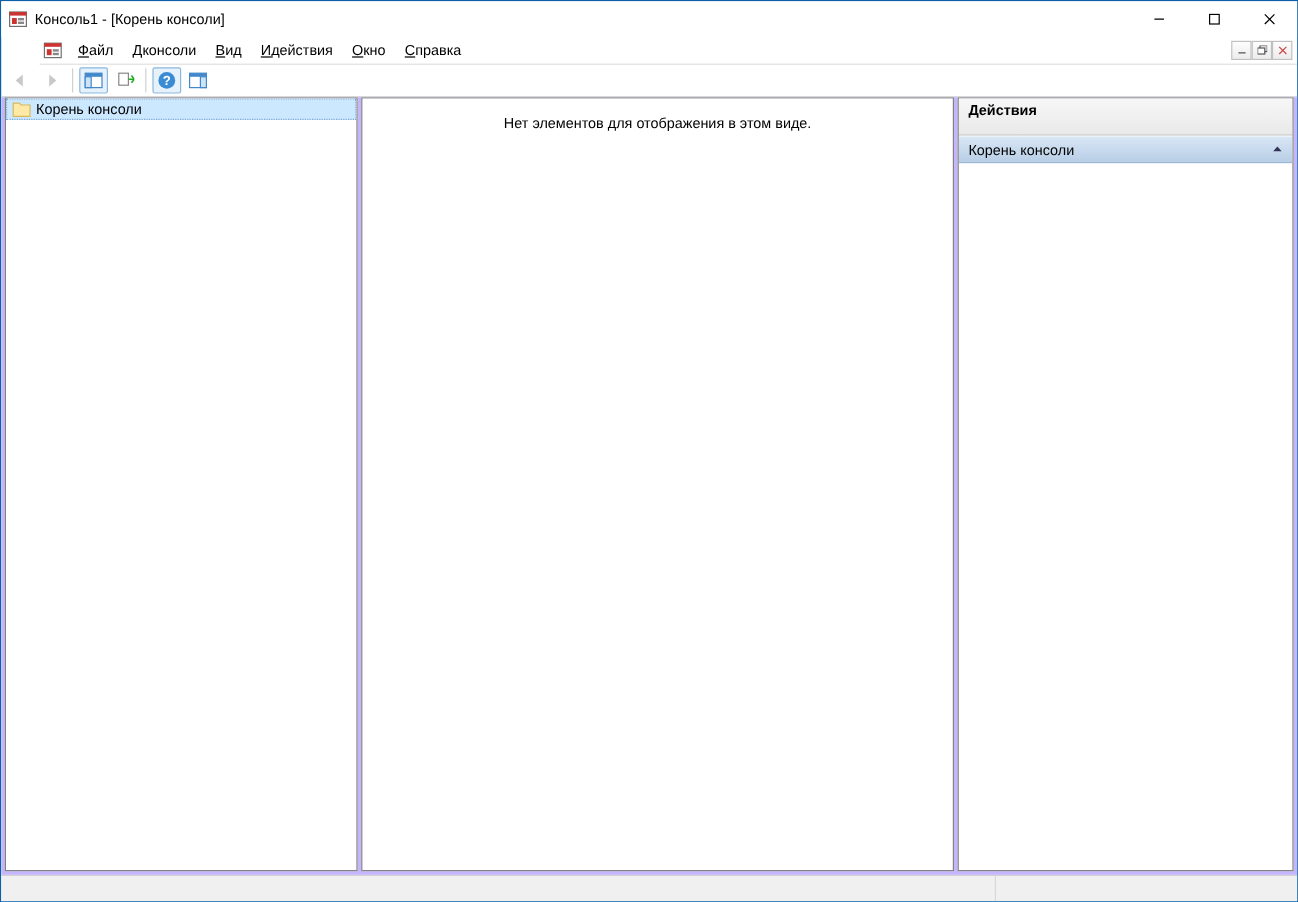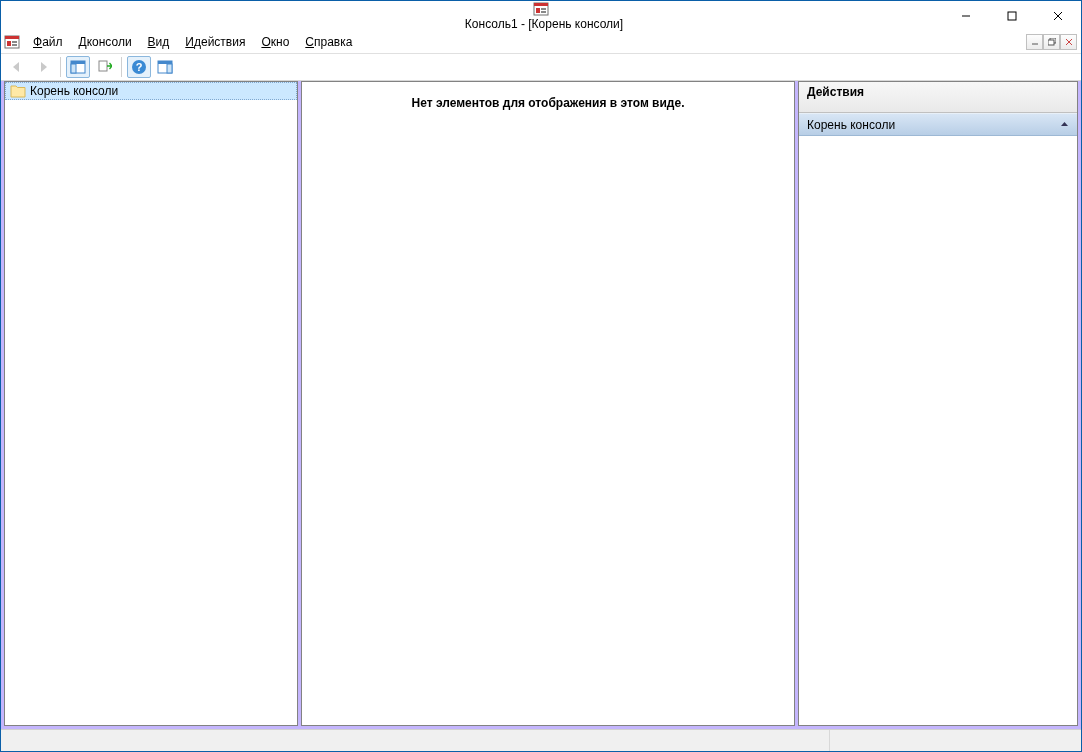--- a/index.html
+++ b/index.html
@@ -15,21 +15,20 @@
     overflow: hidden;
   }
   
   .titlebar {
     height: 30px;
     background: #ffffff;
     display: flex;
     align-items: center;
     padding-left: 6px;
     position: relative;
-    flex-direction: column;
   }
   .titlebar .icon {
     width: 16px; height: 16px;
     margin-right: 6px;
     display: flex; align-items: center; justify-content: center;
   }
   .titlebar .title {
     font-size: 12px;
     color: #000;
   }
@@ -47,20 +46,21 @@
   }
 
   
   .menubar-wrap {
     height: 23px;
     border-bottom: 1px solid #e0e0e0;
     display: flex;
     align-items: center;
     padding: 0 2px;
     position: relative;
+    margin-left: 32px;
   }
   .menubar {
     display: flex;
     gap: 0;
     align-items: center;
   }
   .menubar .icon-slot {
     width: 18px; height: 16px;
     margin-right: 4px;
     display: flex; align-items: center; justify-content: center;
@@ -169,21 +169,20 @@
     border-right: 1px solid #e0e0e0;
     font-size: 12px;
     color: #000;
     flex: 0 0 auto;
   }
   .list-empty {
     text-align: center;
     padding: 14px 0 0 0;
     color: #000;
     font-size: 12px;
-    font-weight: bold;
   }
 
   
   .actions-header {
     height: 31px;
     background: linear-gradient(#f7f7f7,#e9e9e9);
     border-bottom: 1px solid #c0c0c0;
     padding: 3px 8px;
     font-weight: bold;
     font-size: 12px;

